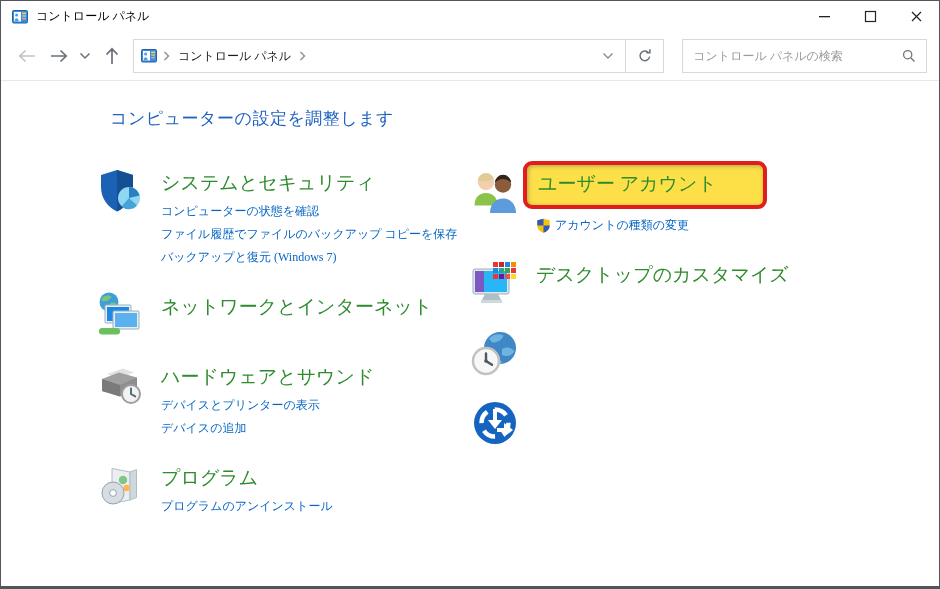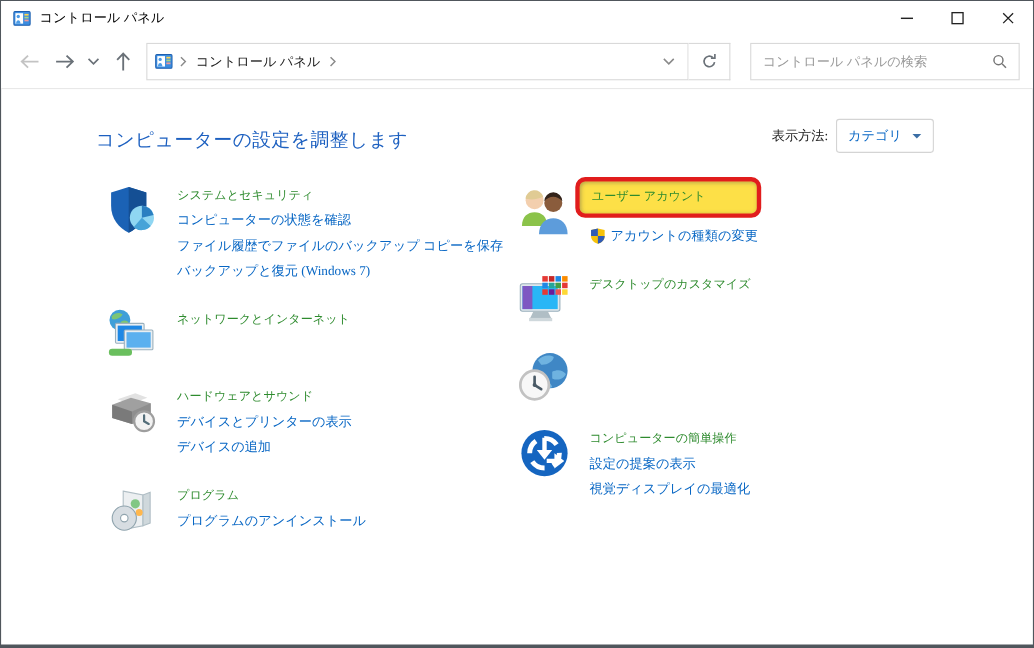--- a/index.html
+++ b/index.html
@@ -28,33 +28,33 @@
   .crumb-text{font-size:12px;color:#1a1a1a;margin:0 6px;white-space:nowrap;}
   .addr-spacer{flex:1;}
   .addr-drop{width:34px;height:32px;display:flex;align-items:center;justify-content:center;border:none;background:transparent;}
   .refresh-btn{width:38px;height:34px;border:1px solid #d9d9d9;border-left:none;background:#fff;display:flex;align-items:center;justify-content:center;padding:0;}
   .searchbox{display:flex;align-items:center;height:34px;width:245px;margin-left:18px;border:1px solid #d9d9d9;background:#fff;}
   .search-input{flex:1;border:none;outline:none;font-size:12px;color:#000000;padding:0 4px 0 10px;font-family:inherit;background:transparent;min-width:0;}
   .search-input::placeholder{color:#9a9a9a;opacity:1;}
   .search-icon{margin:0 10px 0 2px;flex:0 0 14px;height:14px;}
 
   
-  .page-header{position:absolute;left:86px;top:106px;right:90px;display:flex;justify-content:space-between;align-items:flex-end;}
+  .page-header{position:absolute;left:109px;top:106px;right:90px;display:flex;justify-content:space-between;align-items:flex-start;}
   .page-title{font-size:17px;font-weight:400;color:var(--hblue);margin:0;letter-spacing:0.5px;}
   .view-by{display:flex;align-items:center;font-size:12px;color:#222;margin-top:1px;}
   .view-by-button{margin-left:7px;border:1px solid #d4d4d4;border-radius:3px;padding:6px 10px;display:flex;align-items:center;gap:9px;color:var(--blue);font-size:12px;background:#fff;font-family:inherit;}
 
   
   .columns{position:absolute;left:95px;top:166px;width:770px;display:flex;align-items:flex-start;}
   .col{width:375px;display:flex;flex-direction:column;}
   .category{display:flex;margin-bottom:22px;}
   .cat-icon{width:48px;height:48px;flex:0 0 48px;margin-right:17px;}
   .cat-icon svg{width:48px;height:48px;display:block;}
   .cat-body{display:flex;flex-direction:column;align-items:flex-start;}
-  .cat-title{font-size:11px;color:var(--green);text-decoration:none;display:inline-block;margin:3px 0 4px;cursor:pointer;}
+  .cat-title{font-size:19px;color:var(--green);text-decoration:none;display:inline-block;margin:3px 0 4px;cursor:pointer;}
   .cat-title.highlighted{border:4px solid var(--red);border-radius:9px;padding:6px 46px 8px 11px;
     margin:-6px 0 5px -13px;background:#fde047;box-shadow:inset 1px 1px 4px rgba(80,80,80,.45);}
   .cat-link{display:flex;align-items:center;font-size:12px;color:var(--blue);text-decoration:none;line-height:23px;cursor:pointer;}
   .uac{display:inline-flex;width:15px;height:15px;margin-right:4px;flex:0 0 15px;}
   .uac svg{width:15px;height:15px;}
 </style>
 </head>
 <body>
 
 <div class="window">
@@ -156,29 +156,20 @@
         <svg width="14" height="14" viewBox="0 0 16 16">
             <circle cx="6.5" cy="6.5" r="4.7" fill="none" stroke="#757575" stroke-width="1.5"></circle>
             <path d="M10.2 10.2 L14.3 14.3" stroke="#757575" stroke-width="1.5"></path>
           </svg>
       </span>
     </div>
   </div>
 
   <div class="page-header">
     <h1 class="page-title">コンピューターの設定を調整します</h1>
-    <div class="view-by">
-      <span>表示方法:</span>
-      <button class="view-by-button">
-        <span>カテゴリ</span>
-        <svg width="9" height="6" viewBox="0 0 9 6">
-            <path d="M0.5 0.8 L4.5 5 L8.5 0.8 Z" fill="#3b6ea5"></path>
-          </svg>
-      </button>
-    </div>
   </div>
 
   <div class="columns">
     <div class="col" id="col-left">
   <div class="category">
     <span class="cat-icon">
             <svg viewBox="0 0 48 48">
               <path d="M21 3 L37 8 V20 C37 32 30 40 21 44.5 C12 40 5 32 5 20 V8 Z" fill="#1b62b5"></path>
               <path d="M21 3 L37 8 V20 C37 32 30 40 21 44.5 Z" fill="#144f94"></path>
               <circle cx="33" cy="31" r="11" fill="#8fd6f2"></circle>
@@ -322,23 +313,16 @@
 
   <div class="category">
     <span class="cat-icon">
             <svg viewBox="0 0 48 48">
               <circle cx="24" cy="24" r="21" fill="#1565c0"></circle>
               <circle cx="24" cy="24" r="13.5" fill="none" stroke="#ffffff" stroke-width="4.5" stroke-dasharray="13 8"></circle>
               <path d="M22 10 h4 v11 h5 l-7 9 -7 -9 h5 z" fill="#ffffff"></path>
               <path d="M26 29 h7 v-5 l9 7 -9 7 v-5 h-7 z" fill="#ffffff"></path>
             </svg>
           </span>
-    <div class="cat-body">
-      <a class="cat-title">コンピューターの簡単操作</a>
-      <div class="cat-links">
-              <a class="cat-link">設定の提案の表示</a>
-              <a class="cat-link">視覚ディスプレイの最適化</a>
-            </div>
-    </div>
   </div>
 </div>
   </div>
 </div>
 
 </body></html>

